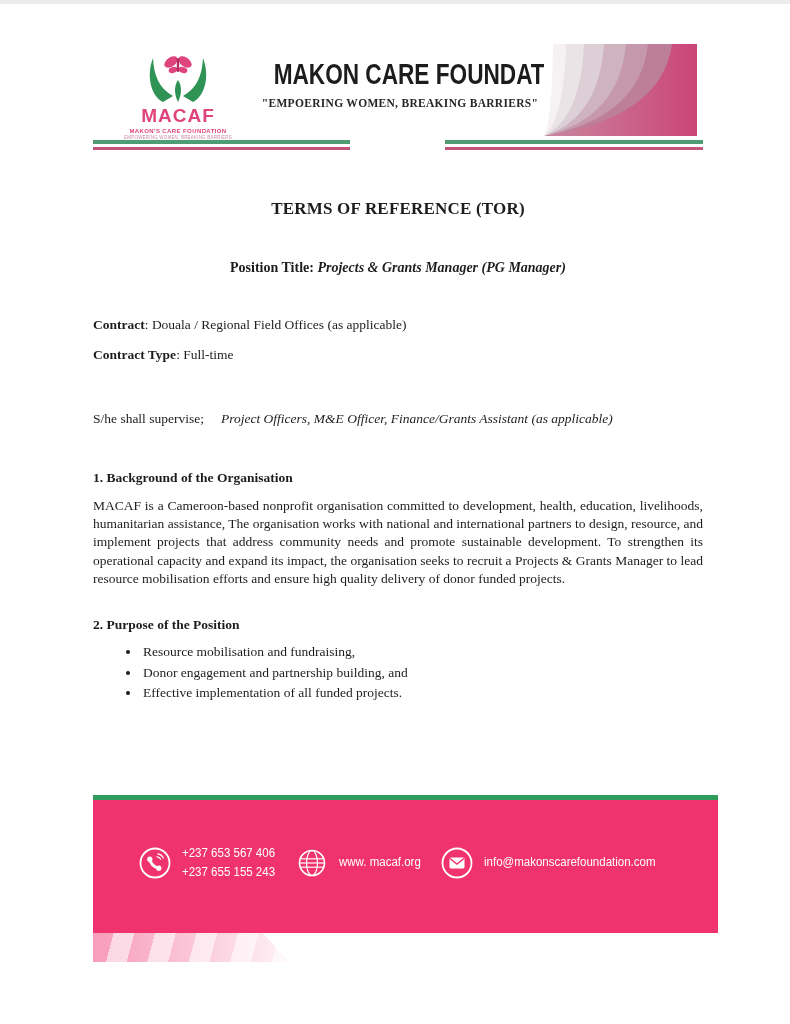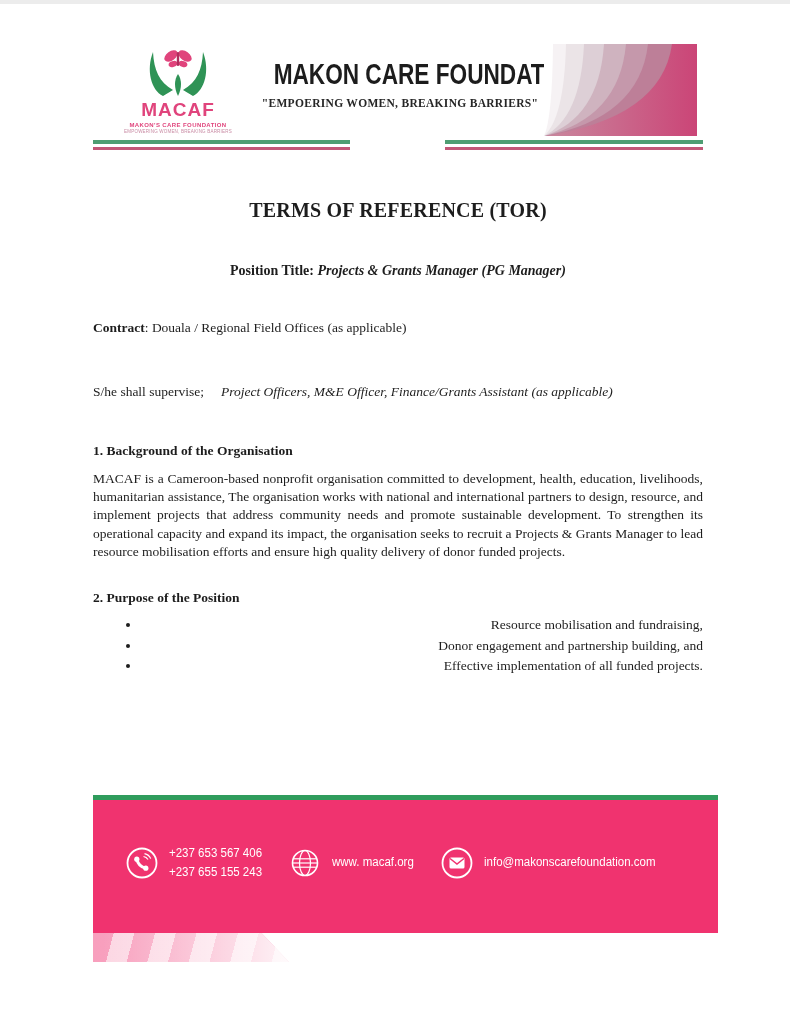--- a/index.html
+++ b/index.html
@@ -4,63 +4,63 @@
 <style>
   html,body{margin:0;padding:0;background:#fff;}
   .page{
     position:relative;width:790px;height:1024px;overflow:hidden;background:#fff;
     font-family:"Liberation Serif", serif;color:#1d1d1d;
   }
   .top-strip{position:absolute;top:0;left:0;right:0;height:4px;background:#ececec;}
 
   
   .header{position:relative;height:152px;}
-  .logo-block{position:absolute;left:108px;top:44px;width:140px;text-align:center;line-height:1;}
+  .logo-block{position:absolute;left:108px;top:50px;width:140px;text-align:center;line-height:1;}
   .logo-acronym{font-family:"Liberation Sans",sans-serif;font-weight:bold;font-size:19px;color:#e0447c;letter-spacing:1px;margin-top:1px;}
   .logo-orgfull{font-family:"Liberation Sans",sans-serif;font-size:6px;color:#e0447c;letter-spacing:.4px;margin-top:3px;font-weight:bold;}
   .logo-tagline{font-family:"Liberation Sans",sans-serif;font-size:4.5px;color:#c98ba4;letter-spacing:.2px;margin-top:2px;}
   .title-block{position:absolute;left:238px;top:58px;width:324px;text-align:center;}
   .org-name{
     font-family:"Liberation Sans",sans-serif;font-weight:900;font-size:29px;color:#1c1c1c;
     white-space:nowrap;transform:scaleX(.78);transform-origin:center;letter-spacing:0;
   }
   .org-motto{font-weight:bold;font-size:11.5px;margin-top:6px;letter-spacing:.3px;color:#262626;}
   .org-ref{font-weight:bold;font-size:12.5px;margin-top:4px;letter-spacing:1px;color:#262626;}
   .swoosh-top{position:absolute;left:544px;top:44px;}
   .rule{position:absolute;top:140px;}
   .rule .g{height:4px;background:#4e9d72;}
   .rule .gap{height:3px;background:transparent;}
   .rule .p{height:3px;background:#c25677;}
   .rule-left{left:93px;width:257px;}
   .rule-right{left:445px;width:258px;}
 
   
   .main{margin:0 87px 0 93px;}
-  .doc-title{margin-top:47px;text-align:center;font-weight:bold;font-size:20px;letter-spacing:.2px;}
+  .doc-title{margin-top:47px;text-align:center;font-weight:bold;font-size:17px;letter-spacing:.2px;}
   .position-line{margin-top:41px;text-align:center;font-size:14px;}
   .position-label{font-weight:bold;}
   .position-value{font-weight:bold;font-style:italic;}
   .meta-block{margin-top:40px;}
   .meta-line{font-size:13.5px;line-height:18px;margin-bottom:12px;}
   .meta-label{font-weight:bold;}
   .meta-line.bold-value .meta-value{font-weight:bold;}
   .supervise-line{margin-top:47px;font-size:13.5px;}
   .supervise-value{font-style:italic;margin-left:17px;}
   .section-heading{margin-top:40px;font-size:13.5px;font-weight:bold;}
   .section-body{margin:11px 0 0 0;font-size:13.5px;line-height:18.2px;text-align:justify;}
   .section-intro{margin:13px 0 0 0;font-size:13.5px;}
   .bullet-list{margin:9px 0 0 0;padding-left:48px;font-size:13.5px;line-height:20.5px;}
-  .bullet-list li{padding-left:2px;text-align:right;}
+  .bullet-list li{padding-left:2px;}
 
   
   .footer{position:absolute;left:93px;top:795px;width:625px;}
   .footer-green-line{height:5px;background:#2f9c5c;}
   .footer-band{
     height:133px;background:#f0336f;display:flex;align-items:center;
-    justify-content:space-between;padding:0 48px 8px 31px;box-sizing:border-box;
+    justify-content:space-between;padding:0 48px 8px 44px;box-sizing:border-box;
   }
   .contact{display:flex;align-items:center;gap:9px;color:#fff;
     font-family:"Liberation Sans",sans-serif;font-size:12.5px;}
   .contact-text{transform:scaleX(.92);transform-origin:left center;white-space:nowrap;line-height:1.5;}
   .footer-swoosh{
     width:196px;height:29px;
     clip-path:polygon(0 0,86% 0,100% 100%,0 100%);
     background:
       linear-gradient(90deg, rgba(255,255,255,0) 5%, rgba(255,255,255,.85) 97%),
       repeating-linear-gradient(105deg, rgba(242,80,135,.55) 0 20px, rgba(246,140,175,.35) 20px 40px);
@@ -132,20 +132,23 @@
 
     <div class="position-line">
       <span class="position-label">Position Title:</span>
       <span class="position-value">Projects &amp; Grants Manager (PG Manager)</span>
     </div>
 
     <div class="meta-block">
       <div class="meta-line">
         <span class="meta-label">Contract</span><span>: </span><span class="meta-value">Douala / Regional Field Offices (as applicable)</span>
       </div>
+      <div class="meta-line">
+        <span class="meta-label">Contract Type</span><span>: </span><span class="meta-value">Full-time</span>
+      </div>
     </div>
 
     <div class="supervise-line">
       <span>S/he shall supervise;</span><span class="supervise-value">Project Officers, M&amp;E Officer, Finance/Grants Assistant (as applicable)</span>
     </div>
 
     <div class="section-heading" style="margin-top:43px">1. Background of the Organisation</div>
     <p class="section-body">MACAF is a Cameroon-based nonprofit organisation committed to development, health, education, livelihoods, humanitarian assistance, The organisation works with national and international partners to design, resource, and implement projects that address community needs and promote sustainable development. To strengthen its operational capacity and expand its impact, the organisation seeks to recruit a Projects &amp; Grants Manager to lead resource mobilisation efforts and ensure high quality delivery of donor funded projects.</p>
 
     <div class="section-heading" style="margin-top:29px">2. Purpose of the Position</div>

